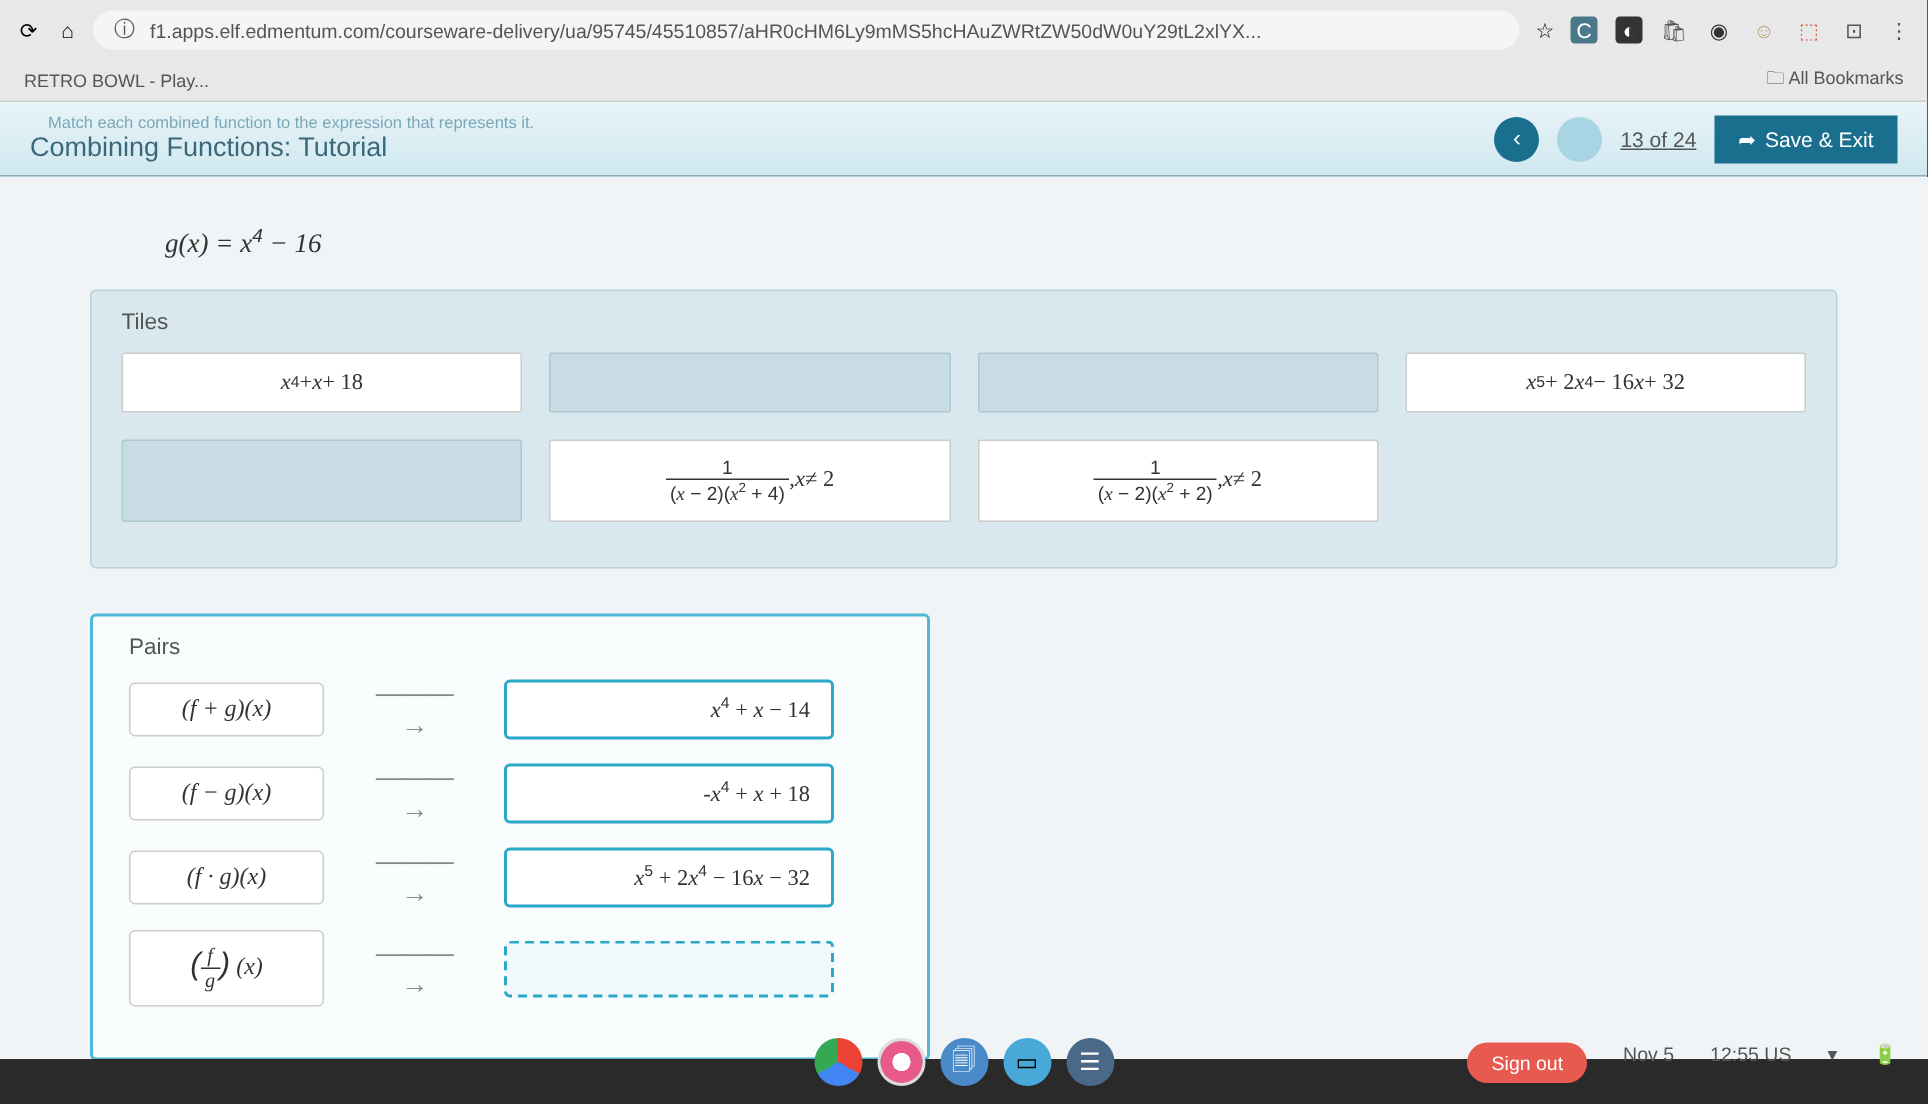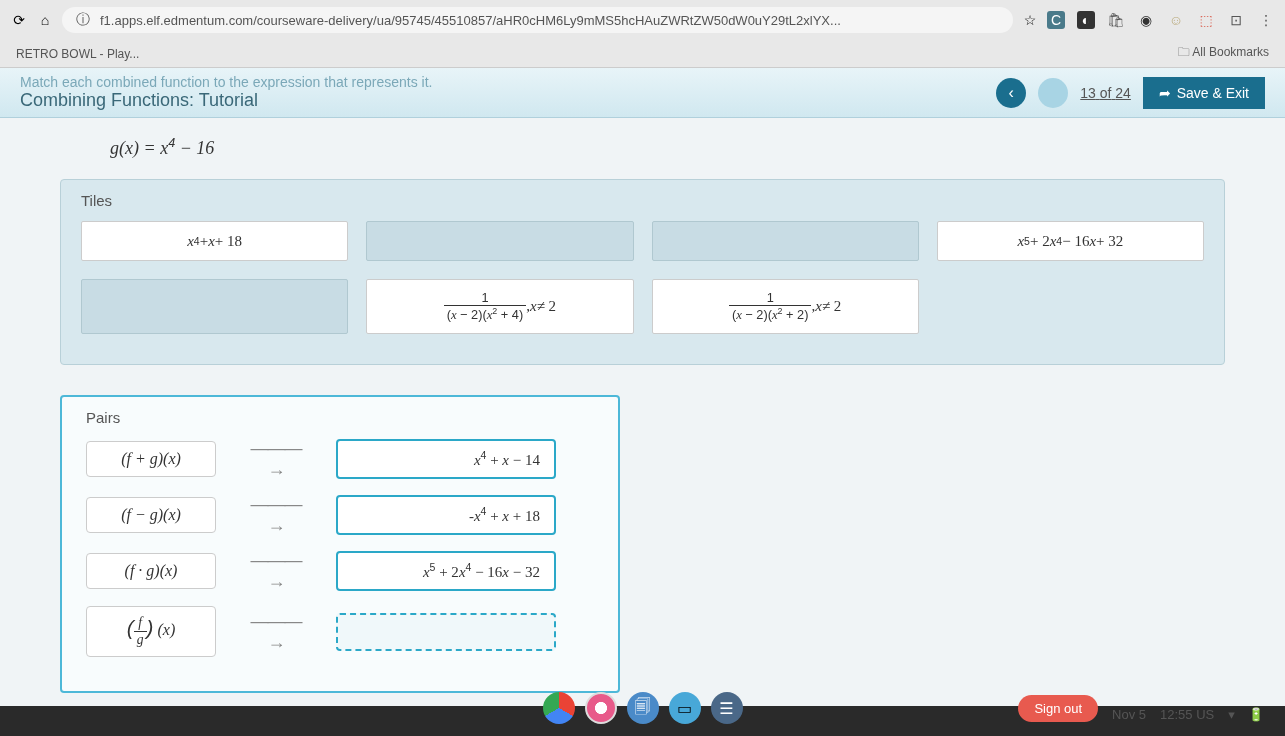--- a/index.html
+++ b/index.html
@@ -8,49 +8,49 @@
     .browser-chrome { background: #e8e8e8; height: 40px; display: flex; align-items: center; padding: 0 10px; gap: 8px; }
     .url-bar { flex: 1; background: #f5f5f5; border-radius: 15px; padding: 4px 12px; font-size: 13px; color: #555; display: flex; align-items: center; gap: 8px; }
     .url-icons-right { display: flex; gap: 12px; align-items: center; color: #555; }
     .chrome-icon { width: 18px; height: 18px; display: inline-flex; align-items: center; justify-content: center; font-size: 14px; }
     
     .bookmark-bar { background: #e8e8e8; height: 28px; display: flex; align-items: center; justify-content: space-between; padding: 0 10px; font-size: 12px; color: #555; border-bottom: 1px solid #ccc; gap: 46px; }
     .bookmark-item { padding: 2px 6px; }
     
     .app-header { background: linear-gradient(to bottom, #e8f4f8, #d0e8f0); height: 50px; display: flex; align-items: center; justify-content: space-between; padding: 0 20px; border-bottom: 1px solid #b0d0dc; }
     .header-left { display: flex; flex-direction: column; }
-    .header-subtitle { font-size: 14px; color: #7ba8b8; }
+    .header-subtitle { font-size: 11px; color: #7ba8b8; margin-left: 12px; }
     .header-title { font-size: 18px; color: #3a6878; font-weight: normal; }
     .header-right { display: flex; align-items: center; gap: 12px; }
     .nav-btn { width: 30px; height: 30px; border-radius: 50%; display: flex; align-items: center; justify-content: center; cursor: pointer; }
     .nav-back { background: #1a6e8e; color: white; }
     .nav-fwd { background: #a8d4e4; }
     .page-counter { font-size: 14px; color: #555; text-decoration: underline; }
     .save-exit { background: #1a6e8e; color: white; padding: 8px 16px; font-size: 14px; border: none; cursor: pointer; display: flex; align-items: center; gap: 6px; }
     
     .content-area { background: #f0f4f6; height: calc(100% - 148px); padding: 10px 60px; overflow: auto; }
-    .equation-line { font-family: 'Times New Roman', serif; font-size: 18px; color: #333; padding: 8px 0 20px 50px; font-style: italic; }
+    .equation-line { font-family: 'Times New Roman', serif; font-size: 18px; color: #333; padding: 8px 0 20px 50px; font-style: italic; margin-top: 14px; }
     
     .tiles-section { background: #d8e8ee; border: 1px solid #b8d0d8; border-radius: 4px; padding: 12px 20px 30px; margin-bottom: 30px; }
     .section-label { font-size: 15px; color: #555; margin-bottom: 12px; }
     .tiles-grid { display: grid; grid-template-columns: repeat(4, 1fr); gap: 18px; }
     .tile { background: white; border: 1px solid #ccc; border-radius: 2px; padding: 10px; text-align: center; font-family: 'Times New Roman', serif; font-size: 15px; color: #333; min-height: 40px; display: flex; align-items: center; justify-content: center; cursor: move; }
     .tile.empty { background: #c8dce4; border: 1px solid #b0c8d0; }
     
     .pairs-section { border: 2px solid #4db8d8; border-radius: 4px; padding: 12px 24px 20px; width: 560px; background: #f8fcfd; }
     .pair-row { display: flex; align-items: center; gap: 30px; margin-bottom: 14px; }
     .pair-label { background: white; border: 1px solid #ccc; border-radius: 4px; padding: 8px 14px; font-family: 'Times New Roman', serif; font-size: 16px; color: #333; width: 130px; text-align: center; font-style: italic; }
     .arrow { color: #888; font-size: 18px; width: 60px; text-align: center; letter-spacing: -1px; }
     .drop-target { border: 2px solid #2ba8c8; border-radius: 4px; padding: 8px 14px; font-family: 'Times New Roman', serif; font-size: 15px; color: #333; width: 220px; text-align: right; min-height: 38px; background: white; }
     .drop-target.empty-slot { border: 2px dashed #2ba8c8; background: #f0f8fa; }
     
     .taskbar { position: absolute; bottom: 8px; left: 0; right: 0; height: 40px; display: flex; align-items: center; justify-content: space-between; padding: 0 20px; }
     .taskbar-center { display: flex; gap: 10px; position: absolute; left: 50%; transform: translateX(-50%); }
     .taskbar-icon { width: 32px; height: 32px; border-radius: 50%; display: flex; align-items: center; justify-content: center; font-size: 16px; }
-    .taskbar-right { display: flex; align-items: flex-end; gap: 14px; color: #555; font-size: 13px; }
+    .taskbar-right { display: flex; align-items: flex-start; gap: 24px; color: #555; font-size: 13px; }
     .signout-btn { background: #e85a4f; color: white; padding: 6px 16px; border-radius: 16px; font-size: 13px; border: none; cursor: pointer; }
     
     sup { font-size: 0.7em; }
     .frac { display: inline-block; text-align: center; vertical-align: middle; font-size: 0.85em; }
     .frac .num { display: block; border-bottom: 1px solid #333; padding: 0 3px; }
     .frac .den { display: block; padding: 0 3px; }
     .math { font-style: italic; font-family: 'Times New Roman', serif; }
   </style>
 </head>
 <body>

